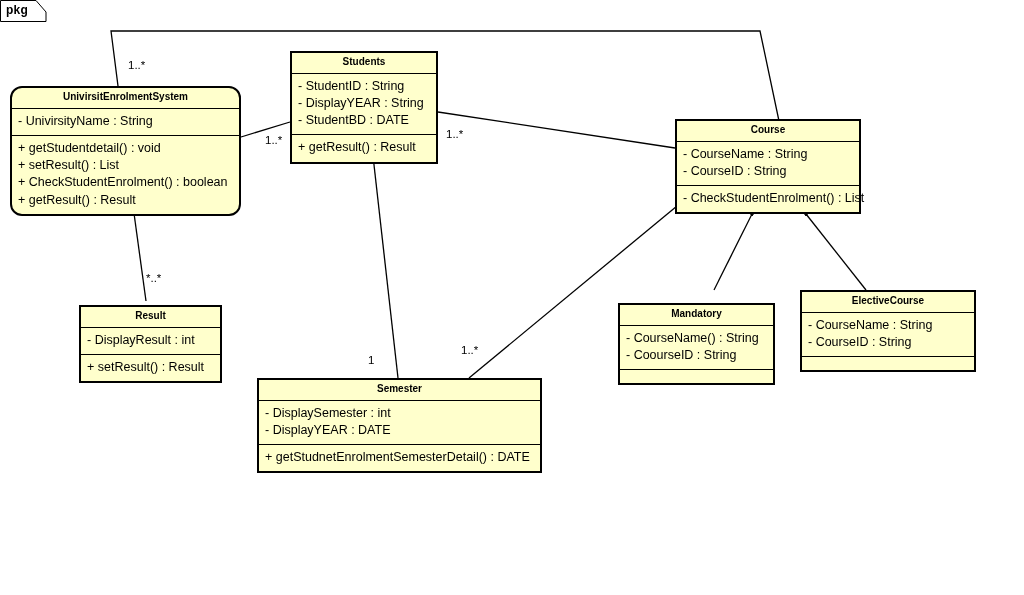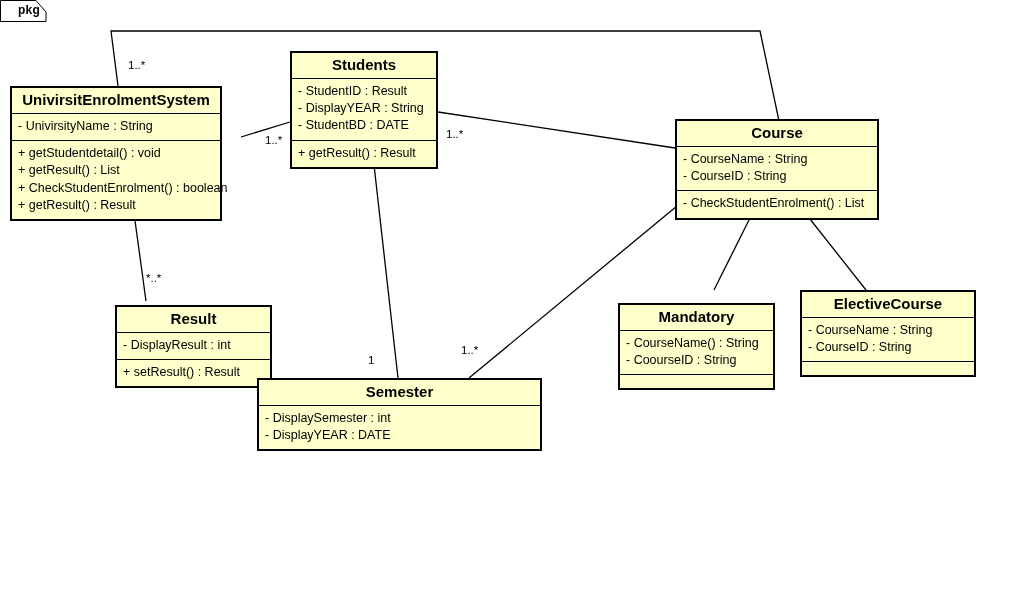--- a/index.html
+++ b/index.html
@@ -25,42 +25,42 @@
   svg.edges {
     position: absolute;
     left: 0; top: 0;
     width: 1024px;
     height: 595px;
     pointer-events: none;
   }
   
   .pkg-tab {
     position: absolute;
-    left: 12px; top: 0px;
+    left: 0px; top: 0px;
     width: 46px; height: 37px;
   }
   .pkg-tab-label {
     position: absolute;
     left: 6px; top: 3px;
     font-size: 12px;
     font-weight: bold;
     color: #000;
     letter-spacing: 0.2px;
   }
   
   .uml-class {
     position: absolute;
     background: #ffffcc;
     border: 2px solid #000000;
     box-sizing: border-box;
     z-index: 5;
   }
   .uml-class .cls-name {
     text-align: center;
-    font-size: 15px;
+    font-size: 10px;
     font-weight: bold;
     padding: 4px 4px 5px 4px;
     border-bottom: 1px solid #000000;
     line-height: 1.05;
   }
   .uml-class .cls-compartment {
     padding: 4px 6px 5px 6px;
     font-size: 12.5px;
     line-height: 1.38;
     border-bottom: 1px solid #000000;
@@ -126,72 +126,75 @@
   <span class="mult" style="left:265px; top:134px;">1..*</span>
 
   <span class="mult" style="left:446px; top:128px;">1..*</span>
 
   <span class="mult" style="left:146px; top:272px;">*..*</span>
 
   <span class="mult" style="left:368px; top:354px;">1</span>
 
   <span class="mult" style="left:461px; top:344px;">1..*</span>
 
-  <div class="uml-class" style="left:10px; top:86px; width:212px;">
+  <div class="uml-class" style="left:10px; top:86px; width:231px;border-radius:12px;">
     <div class="cls-name">UnivirsitEnrolmentSystem</div>
     <div class="cls-compartment">
       <div class="member">- UnivirsityName : String</div>
     </div>
     <div class="cls-compartment">
       <div class="member">+ getStudentdetail() : void</div>
-      <div class="member">+ getResult() : List</div>
+      <div class="member">+ setResult() : List</div>
       <div class="member">+ CheckStudentEnrolment() : boolean</div>
       <div class="member">+ getResult() : Result</div>
     </div>
   </div>
 
   <div class="uml-class" style="left:290px; top:51px; width:148px;">
     <div class="cls-name">Students</div>
     <div class="cls-compartment">
-      <div class="member">- StudentID : Result</div>
+      <div class="member">- StudentID : String</div>
       <div class="member">- DisplayYEAR : String</div>
       <div class="member">- StudentBD : DATE</div>
     </div>
     <div class="cls-compartment">
       <div class="member">+ getResult() : Result</div>
     </div>
   </div>
 
-  <div class="uml-class" style="left:675px; top:119px; width:204px;">
+  <div class="uml-class" style="left:675px; top:119px; width:186px;">
     <div class="cls-name">Course</div>
     <div class="cls-compartment">
       <div class="member">- CourseName : String</div>
       <div class="member">- CourseID : String</div>
     </div>
     <div class="cls-compartment">
       <div class="member">- CheckStudentEnrolment() : List</div>
     </div>
   </div>
 
-  <div class="uml-class" style="left:79px; top:305px; width:157px;margin-left:36px;">
+  <div class="uml-class" style="left:79px; top:305px; width:143px;">
     <div class="cls-name">Result</div>
     <div class="cls-compartment">
       <div class="member">- DisplayResult : int</div>
     </div>
     <div class="cls-compartment">
       <div class="member">+ setResult() : Result</div>
     </div>
   </div>
 
   <div class="uml-class" style="left:257px; top:378px; width:285px;">
     <div class="cls-name">Semester</div>
     <div class="cls-compartment">
       <div class="member">- DisplaySemester : int</div>
       <div class="member">- DisplayYEAR : DATE</div>
     </div>
+    <div class="cls-compartment">
+      <div class="member">+ getStudnetEnrolmentSemesterDetail() : DATE</div>
+    </div>
   </div>
 
   <div class="uml-class" style="left:618px; top:303px; width:157px;">
     <div class="cls-name">Mandatory</div>
     <div class="cls-compartment">
       <div class="member">- CourseName() : String</div>
       <div class="member">- CoourseID : String</div>
     </div>
     <div class="cls-compartment empty"></div>
   </div>

